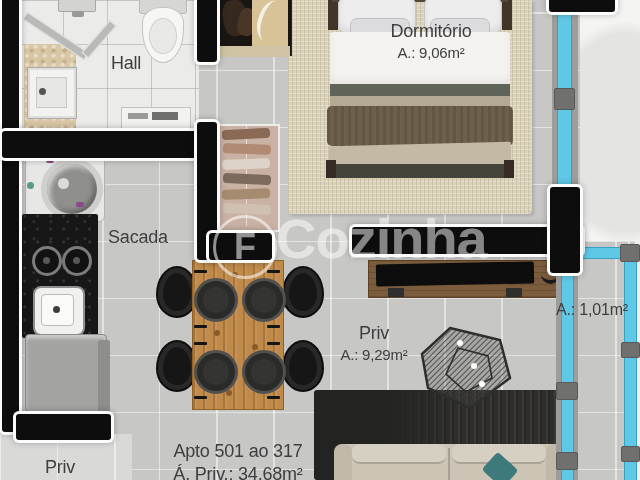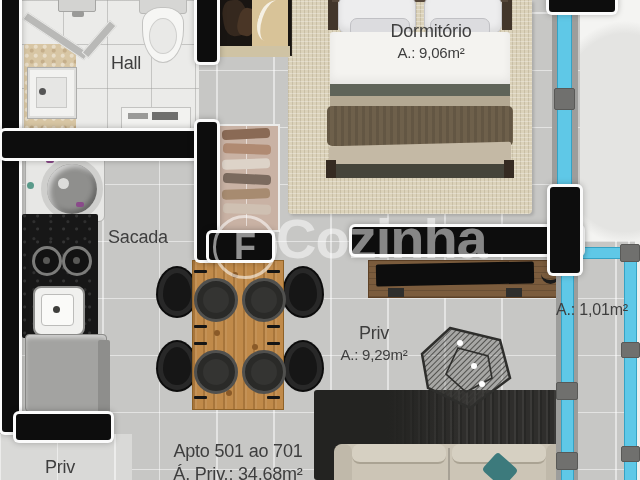--- a/index.html
+++ b/index.html
@@ -293,21 +293,21 @@
     <div class="l1">Priv</div>
     <div class="l2">A.: 9,29m²</div>
   </div>
   <div class="lbl" style="left:546px;top:300px;width:92px;">
     <div class="l2" style="font-size:16px;">A.: 1,01m²</div>
   </div>
   <div class="lbl" style="left:28px;top:456px;width:64px;">
     <div class="l1">Priv</div>
   </div>
   <div class="lbl" style="left:140px;top:440px;width:196px;">
-    <div class="l1">Apto 501 ao 701</div>
+    <div class="l1">Apto 501 ao 317</div>
     <div class="l1">Á. Priv.: 34,68m²</div>
   </div>
 
   <div class="abs wm-circle">
     <span>F</span>
   </div>
   <div class="abs wm-text">Cozinha</div>
 
 </div>
 

